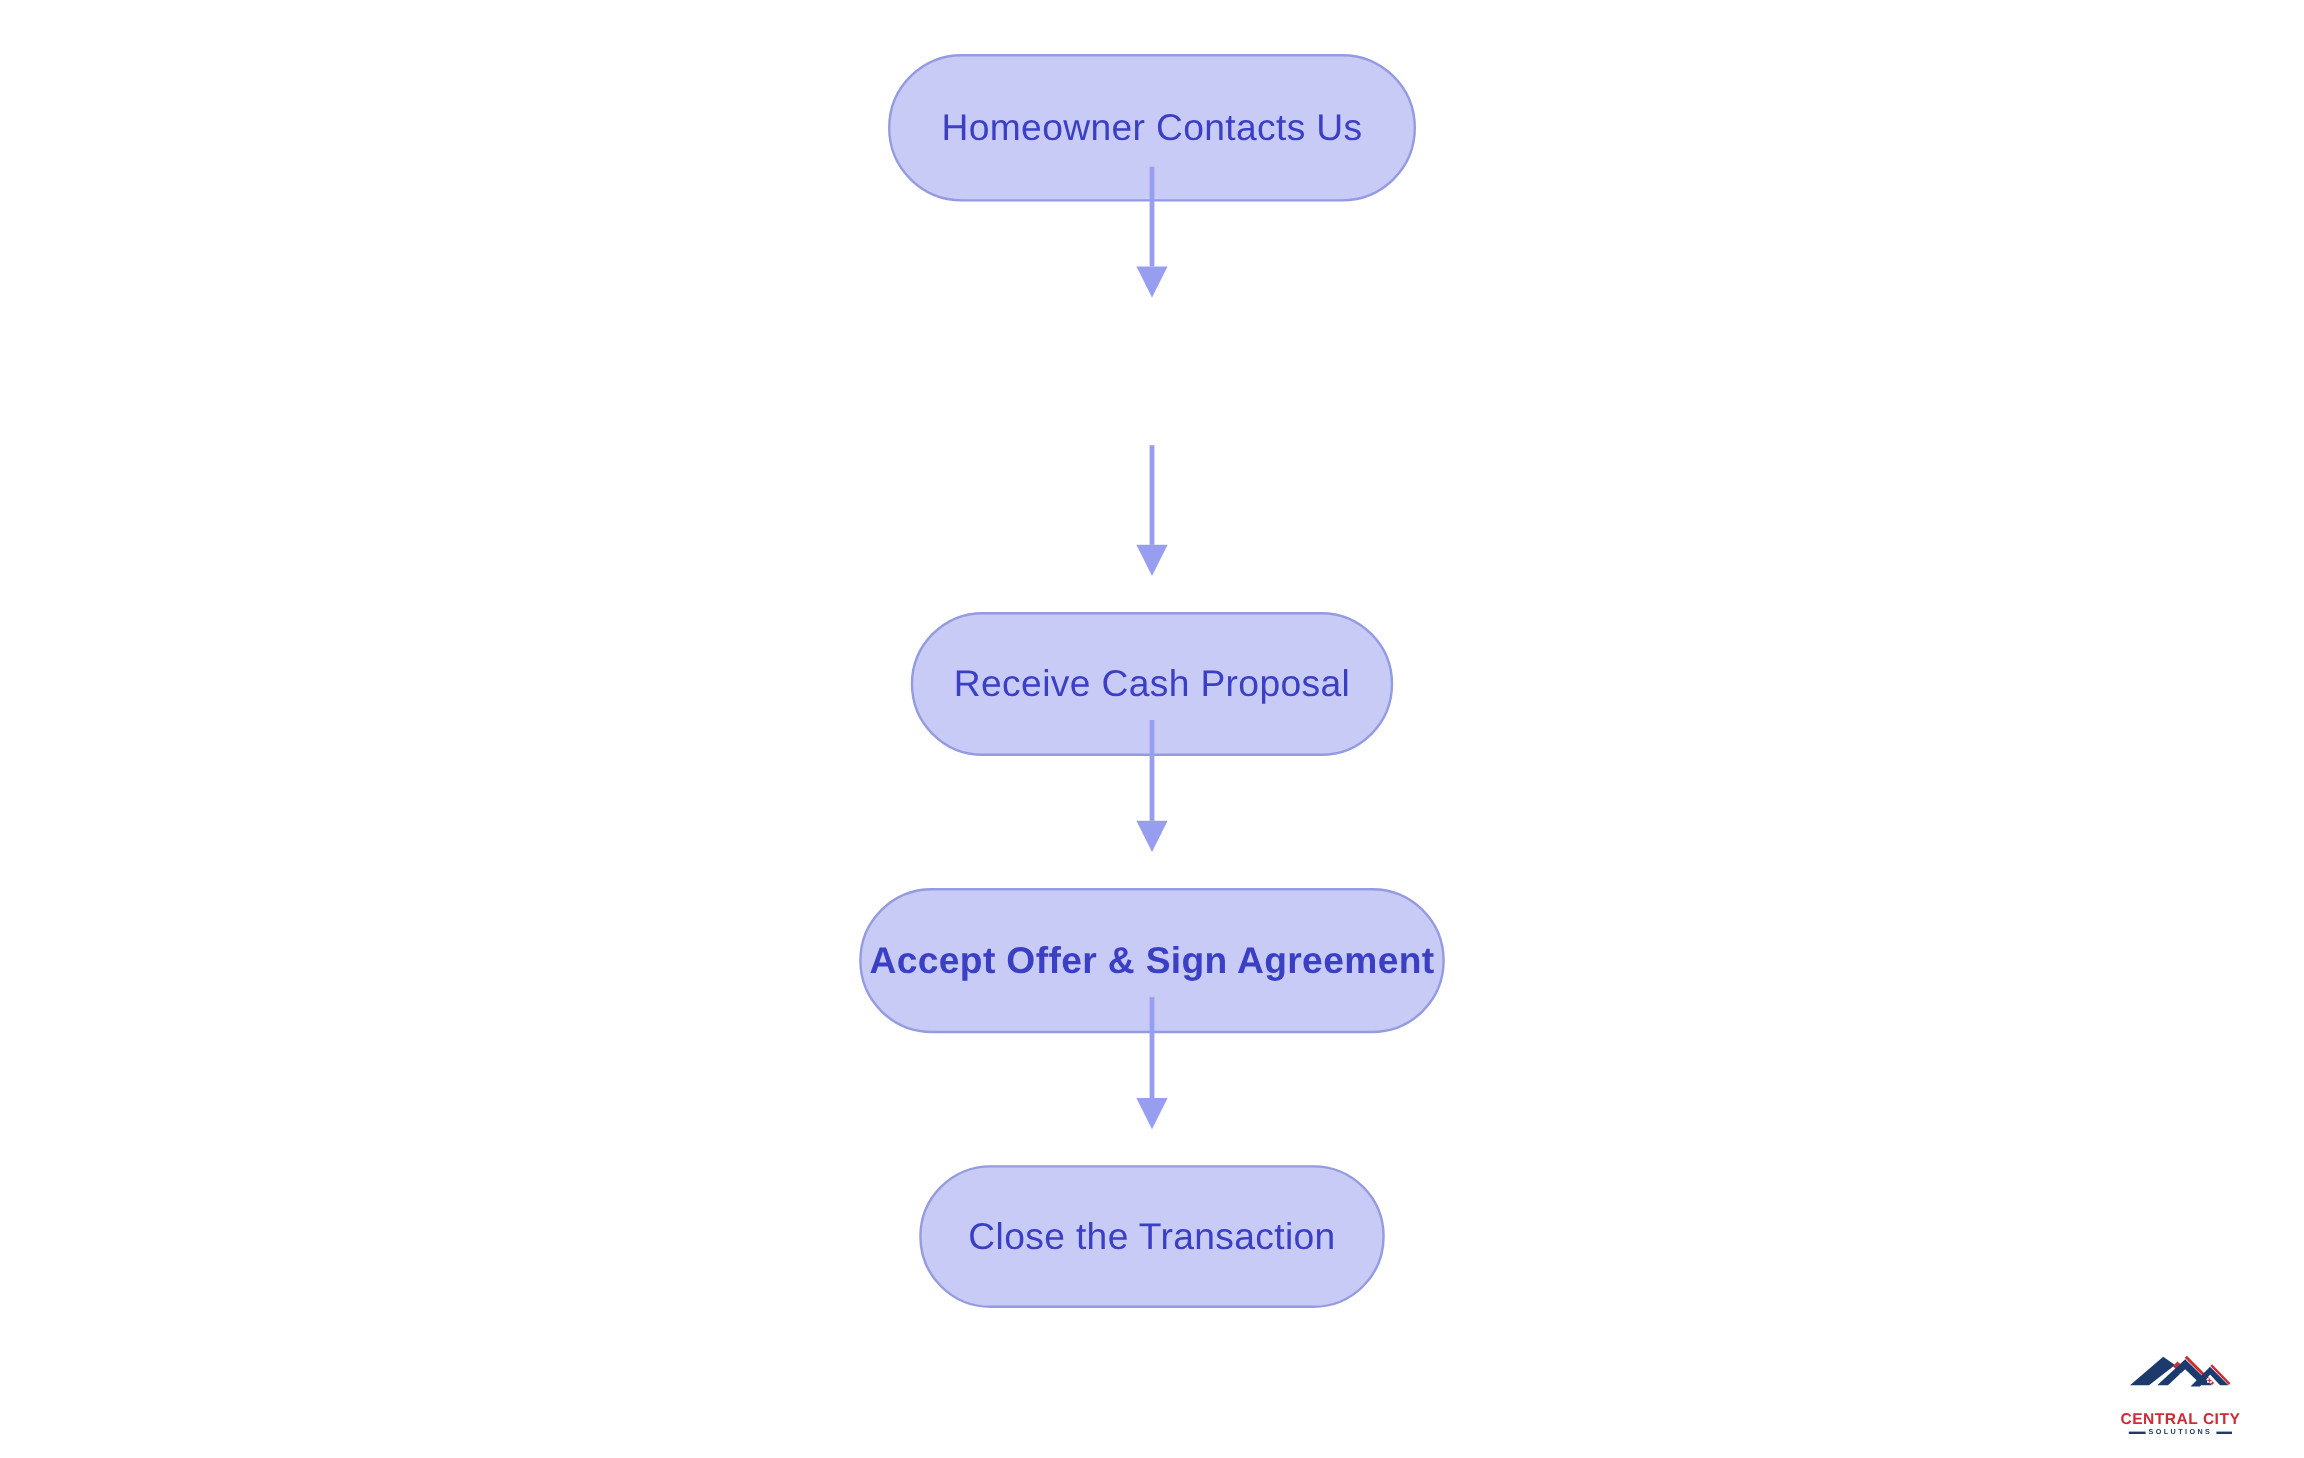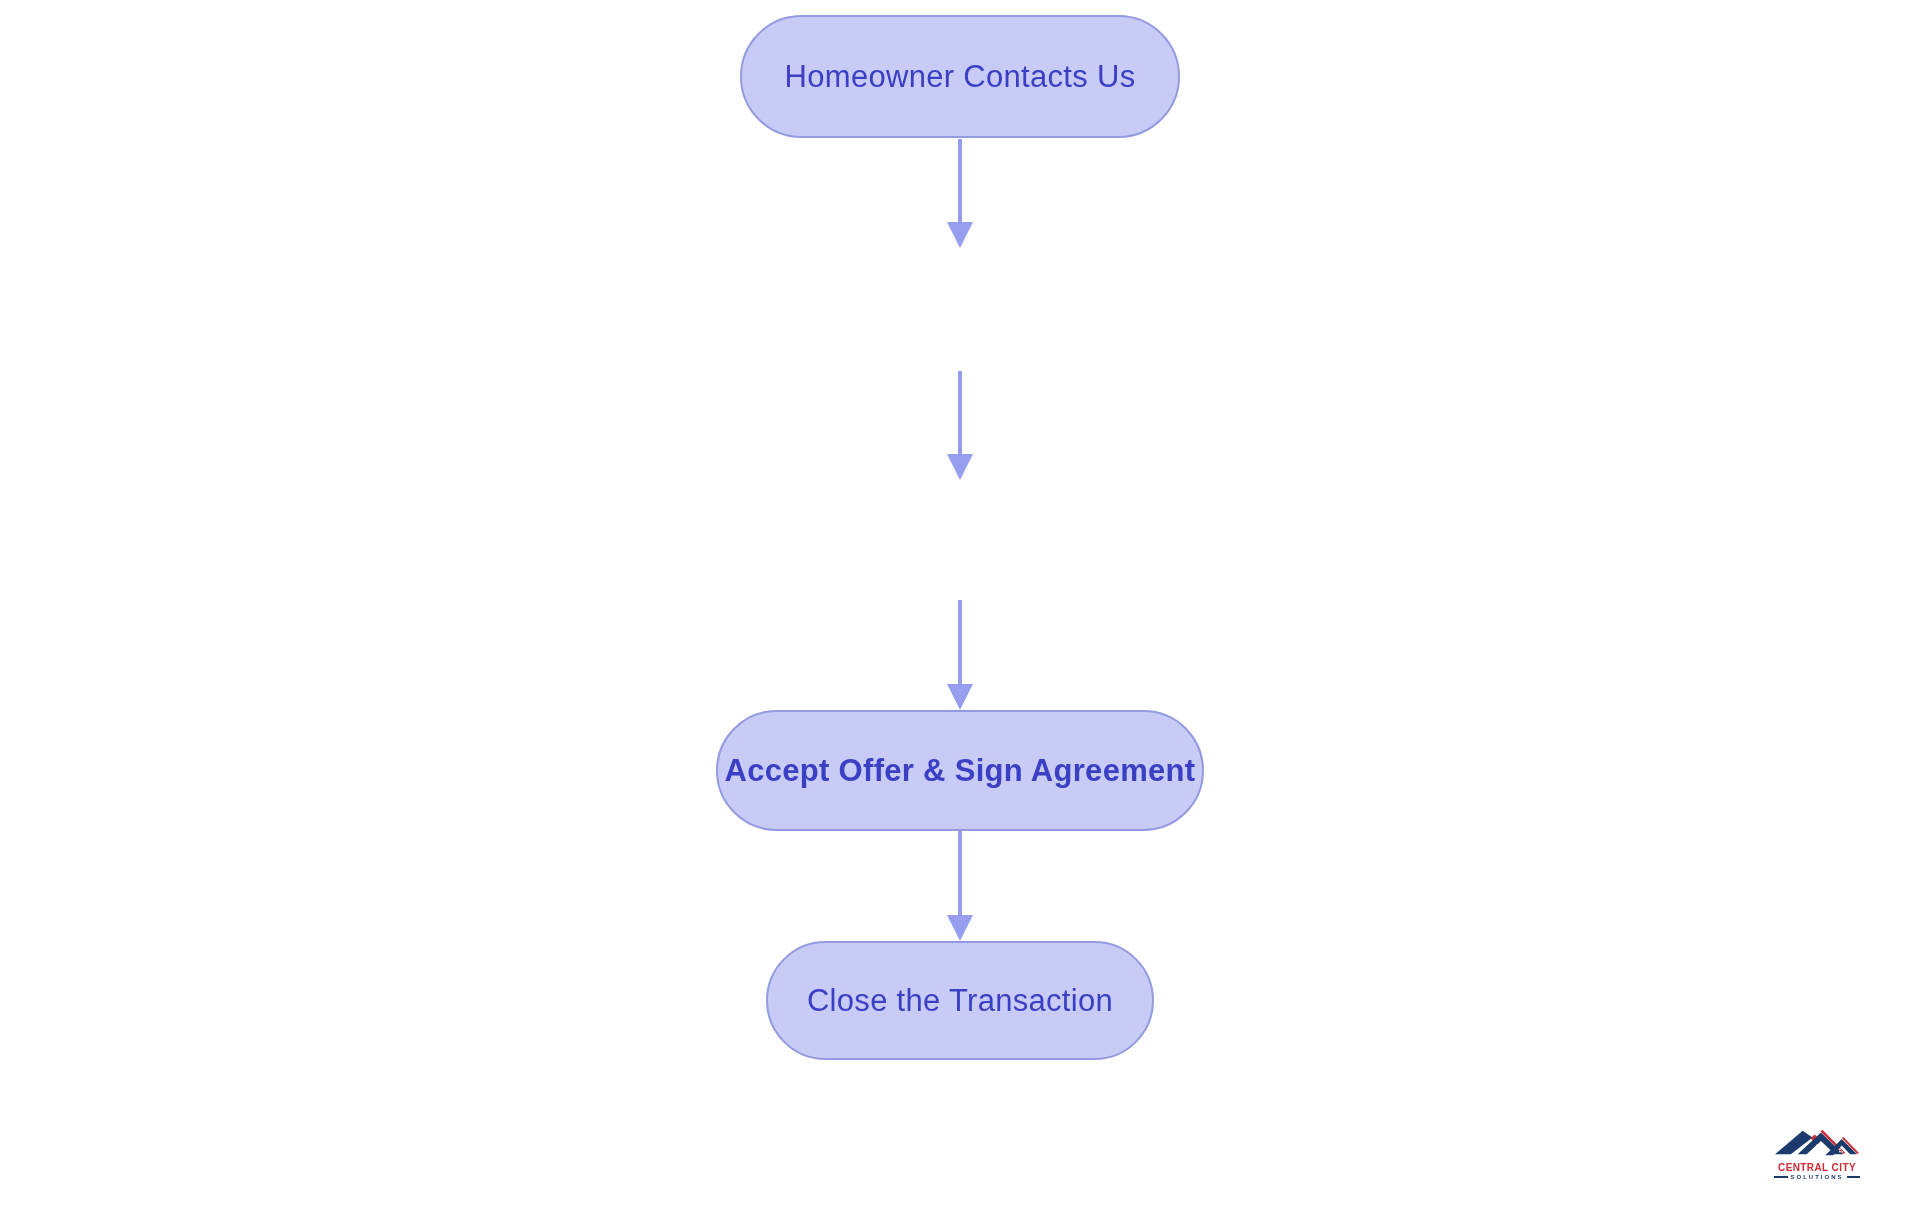--- a/index.html
+++ b/index.html
@@ -20,20 +20,21 @@
     background: #c8cbf6;
     border: 2px solid #949be0;
     border-radius: 62px;
     display: flex;
     align-items: center;
     justify-content: center;
     color: #3b3fc4;
     font-size: 31px;
     letter-spacing: 0.3px;
     white-space: nowrap;
+    margin-top: 30px;
   }
   .n1 { left: 740px; top: 15px;  width: 440px; height: 123px; }
   .n2 { left: 799px; top: 248px; width: 322px; height: 122px; }
   .n3 { left: 759px; top: 480px; width: 402px; height: 120px; }
   .n4 { left: 716px; top: 710px; width: 488px; height: 121px; font-weight: bold; }
   .n5 { left: 766px; top: 941px; width: 388px; height: 119px; }
 
   
   .connector { position: absolute; }
   .connector .stem {
@@ -60,22 +61,22 @@
     position: absolute;
     left: 1774px;
     top: 1129px;
     width: 86px;
     display: flex;
     flex-direction: column;
     align-items: center;
   }
   .logo svg { display: block; }
   .logo-line1 {
-    margin-top: 5px;
-    font-size: 10px;
+    margin-top: 18px;
+    font-size: 13px;
     font-weight: bold;
     letter-spacing: 0.4px;
     color: #ce2b35;
     white-space: nowrap;
   }
   .logo-line2-row {
     margin-top: 1px;
     display: flex;
     align-items: center;
     gap: 3px;
@@ -108,20 +109,23 @@
     <div class="stem"></div>
     <div class="head"></div>
   </div>
 
 
   <div class="connector c2">
     <div class="stem"></div>
     <div class="head"></div>
   </div>
 
+  <div class="node n3">
+    <span>Receive Cash Proposal</span>
+  </div>
 
   <div class="connector c3">
     <div class="stem"></div>
     <div class="head"></div>
   </div>
 
   <div class="node n4">
     <span>Accept Offer &amp; Sign Agreement</span>
   </div>
 

